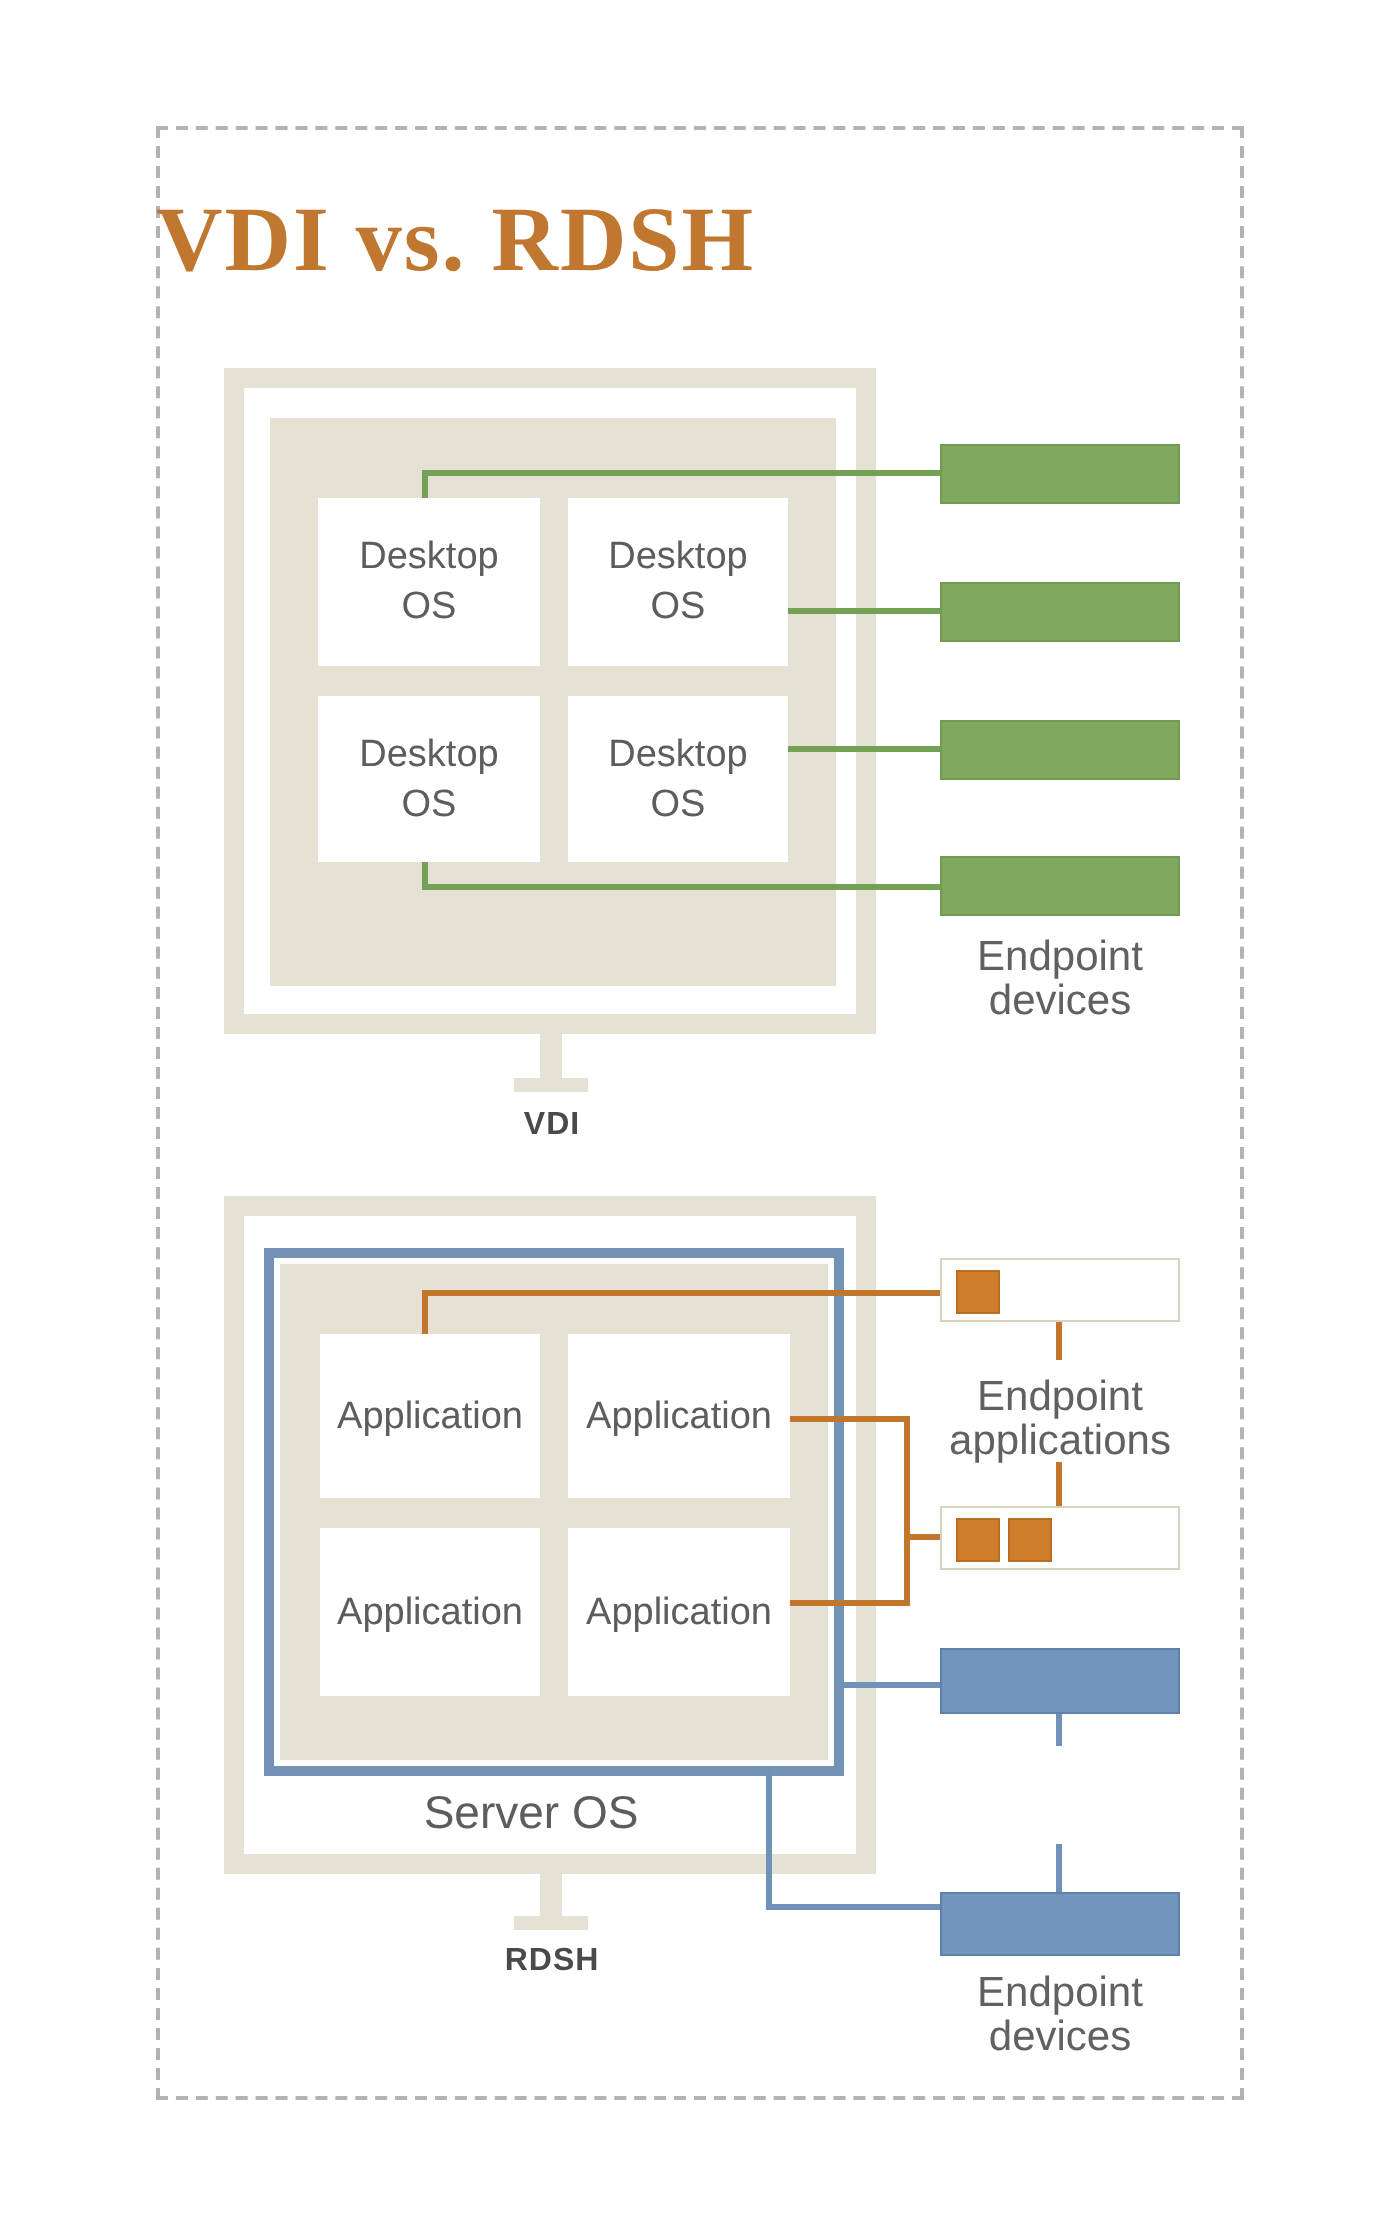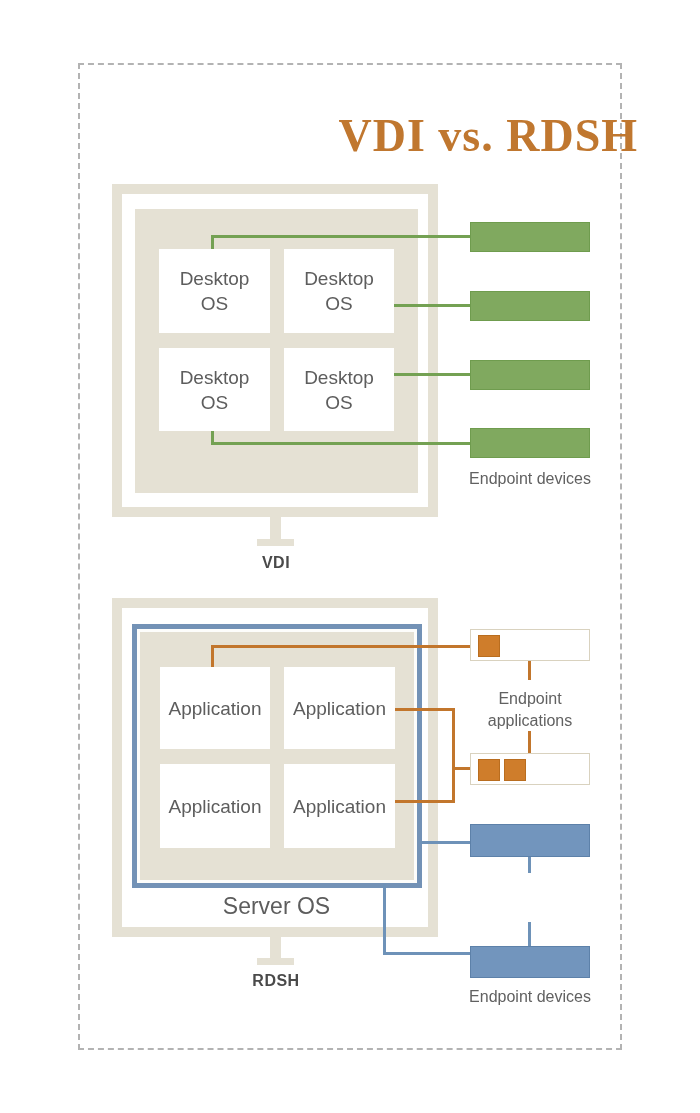--- a/index.html
+++ b/index.html
@@ -1,38 +1,38 @@
 <!DOCTYPE html>
 <html><head>
 <meta charset="utf-8">
 <style>
   html,body{margin:0;padding:0;background:#fff;}
   .scene{position:relative;width:700px;height:1113px;background:#ffffff;overflow:hidden;
          font-family:"Liberation Sans",sans-serif;}
   .dashed-frame{position:absolute;left:78px;top:63px;width:544px;height:987px;
                 border:2px dashed #b3b3b3;box-sizing:border-box;}
-  .title{position:absolute;left:78px;top:92px;width:544px;margin:16px;text-align:right;
+  .title{position:absolute;left:78px;top:92px;width:544px;margin:0;text-align:left;
          font-family:"Liberation Serif",serif;font-weight:600;font-size:46px;line-height:56px;
          color:#c0772f;letter-spacing:1px;}
   .frame{position:absolute;border:10px solid #e5e1d4;background:#ffffff;box-sizing:border-box;}
   .beige{position:absolute;background:#e5e1d4;}
   .blue-box{position:absolute;border:5px solid #7392b6;background:#e5e1d4;
             box-shadow:inset 0 0 0 3px #fdfdfb;box-sizing:border-box;}
   .white-box{position:absolute;background:#ffffff;display:flex;align-items:center;justify-content:center;
              text-align:center;color:#5d5d5d;font-size:19px;line-height:25px;}
   .wrap-narrow{display:block;width:90px;}
   .gline{position:absolute;background:#74a153;}
   .oline{position:absolute;background:#c2762c;}
   .bline{position:absolute;background:#6e92b8;}
   .green-box{position:absolute;width:120px;height:30px;background:#80a95f;border:1px solid #6f9c4e;box-sizing:border-box;}
   .pub-box{position:absolute;left:470px;width:120px;height:32px;background:#ffffff;
            border:1px solid #d9d2bf;box-sizing:border-box;}
   .osq{position:absolute;width:22px;height:22px;top:5px;background:#cf7d2b;border:1px solid #b96d1f;box-sizing:border-box;}
   .blue-fill-box{position:absolute;left:470px;width:120px;background:#7295bd;border:1px solid #5d81a9;box-sizing:border-box;}
-  .caption{position:absolute;text-align:center;color:#616161;font-size:16px;line-height:22px;}
+  .caption{position:absolute;text-align:center;color:#616161;font-size:21px;line-height:22px;}
   .platform-label{position:absolute;text-align:center;color:#5d5d5d;font-size:23px;line-height:26px;}
   .type-label{position:absolute;text-align:center;color:#4a4a4a;font-size:16px;line-height:21px;
               font-weight:bold;letter-spacing:0.5px;}
 </style>
 </head>
 <body>
 
 <div class="scene">
 
   <div class="dashed-frame"></div>
@@ -89,21 +89,21 @@
   <div class="white-box" style="left:284px;top:667px;width:111px;height:82px">
     <span>Application</span>
     </div>
   <div class="white-box" style="left:160px;top:764px;width:110px;height:84px">
     <span>Application</span>
     </div>
   <div class="white-box" style="left:284px;top:764px;width:111px;height:84px">
     <span>Application</span>
     </div>
 
-  <div class="platform-label" style="left:135px;top:893px;width:283px">Server OS</div>
+  <div class="platform-label" style="left:124px;top:893px;width:283px">Server OS</div>
 
   <div class="pub-box" style="top:629px">
     <div class="osq" style="left:7px"></div>
   </div>
   <div class="oline" style="left:528px;top:661px;width:3px;height:19px"></div>
   <div class="caption" style="left:460px;top:688px;width:140px">Endpoint applications</div>
   <div class="oline" style="left:528px;top:731px;width:3px;height:22px"></div>
   <div class="pub-box" style="top:753px">
     <div class="osq" style="left:7px"></div>
     <div class="osq" style="left:33px"></div>

